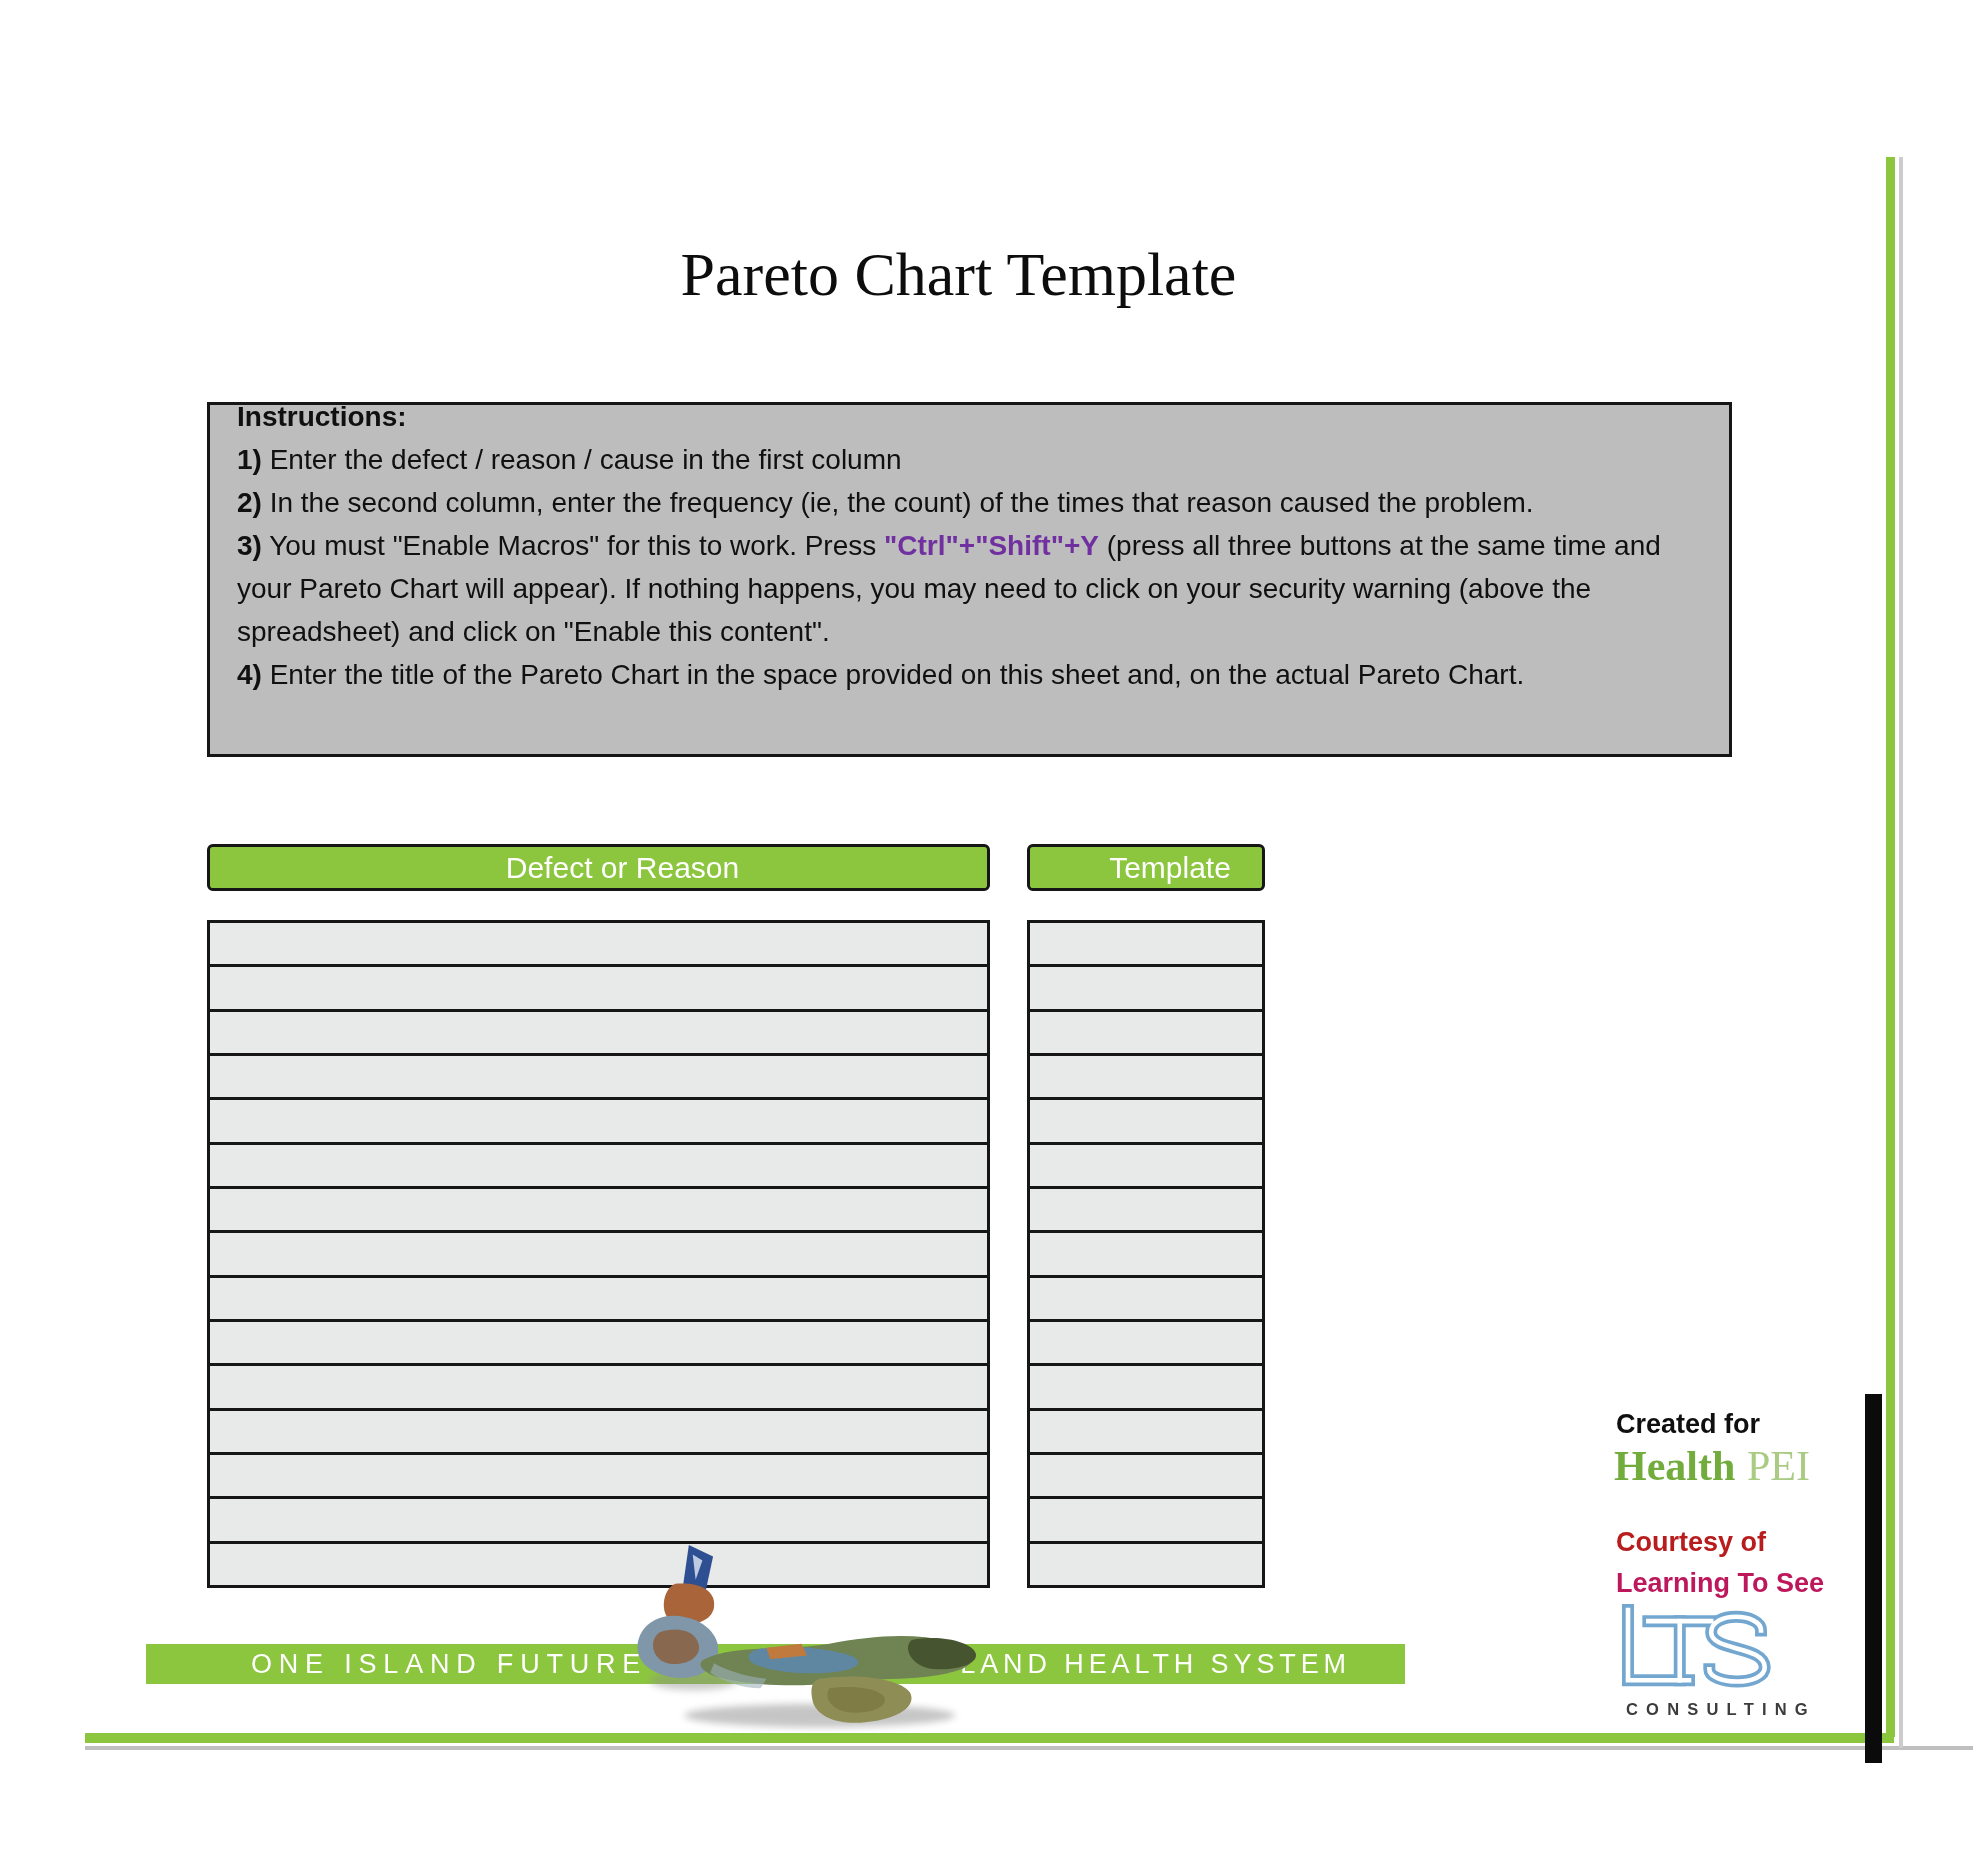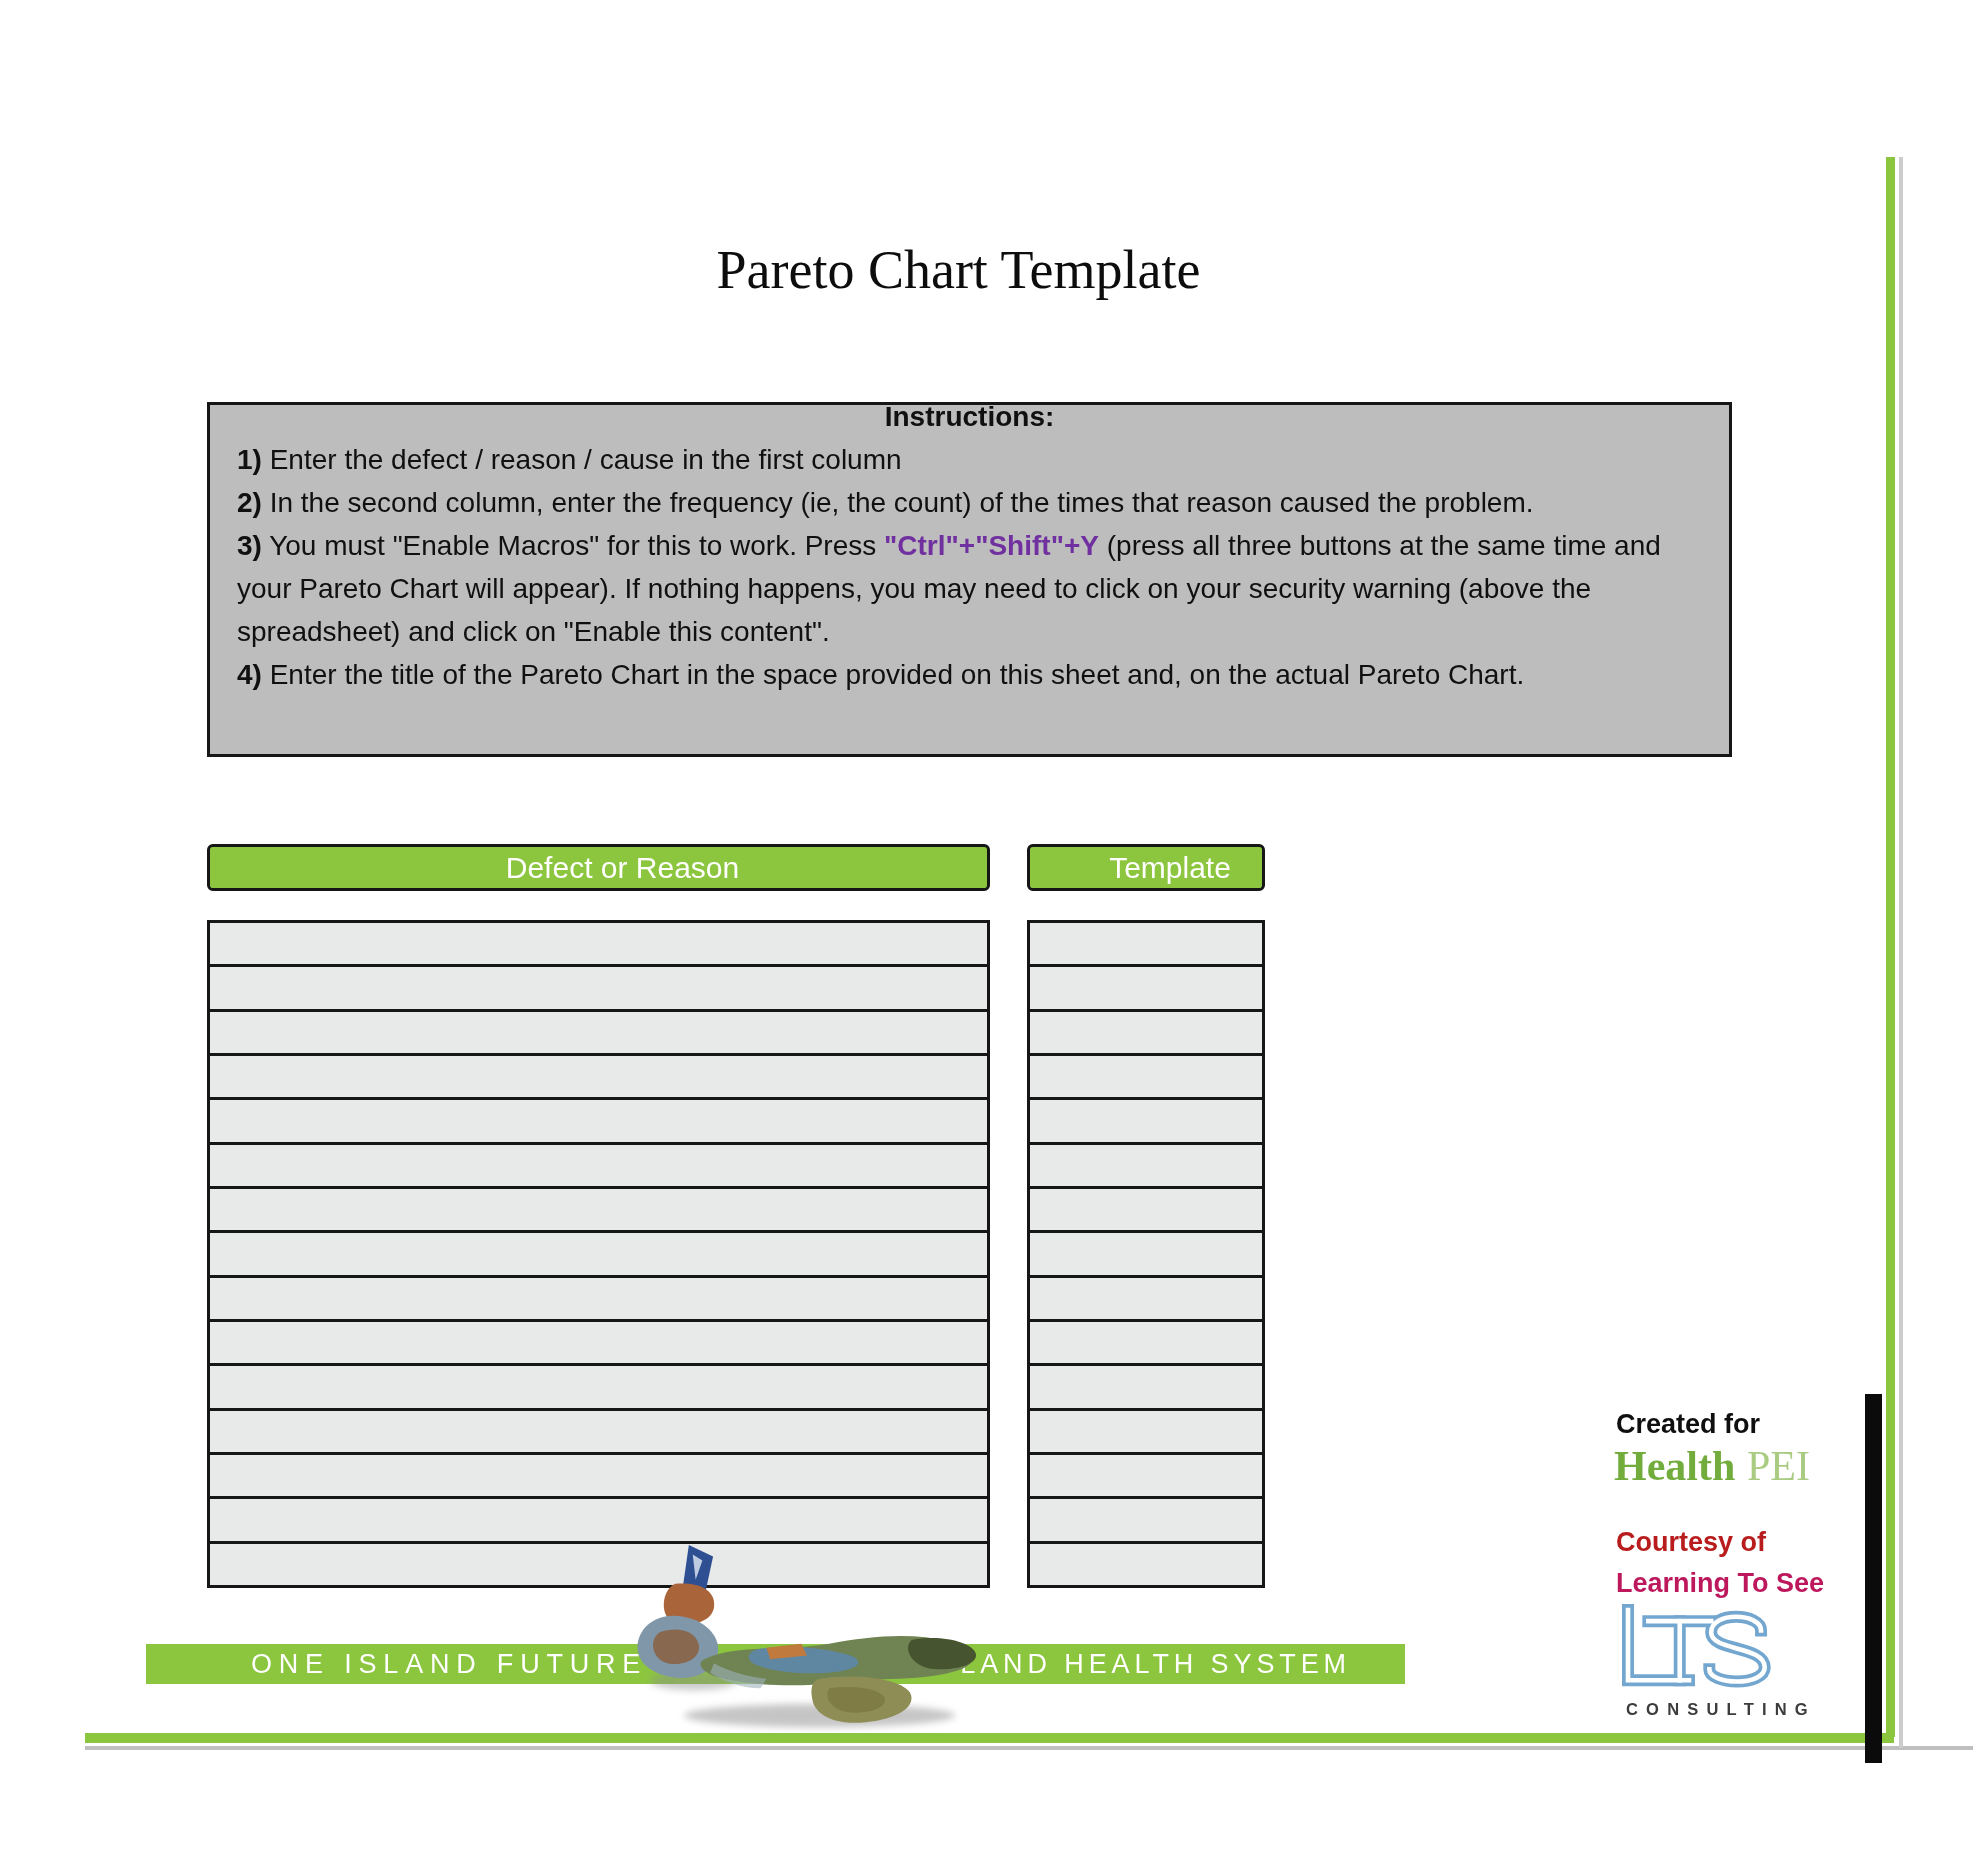--- a/index.html
+++ b/index.html
@@ -1,28 +1,28 @@
 <!DOCTYPE html>
 <html style="--green: #8CC63F; --purple: #7030A0; --cellbg: #E8EAEA; --boxgray: #BDBDBD; --ltsblue: #73A7D0;"><head>
 <meta charset="utf-8">
 <style>
   html,body{margin:0;padding:0;background:#fff;}
   .page{position:relative;width:1987px;height:1873px;background:#ffffff;
         font-family:"Liberation Sans",sans-serif;overflow:hidden;}
 
   
   .title{position:absolute;left:0;top:239px;width:1917px;text-align:center;
-         font-family:"Liberation Serif",serif;font-size:54px;color:#0d0d0d;}
+         font-family:"Liberation Serif",serif;font-size:62px;color:#0d0d0d;}
 
   
   .instructions{position:absolute;left:207px;top:402px;width:1525px;height:355px;
                 background:var(--boxgray,#bdbdbd);border:3.9px solid #161616;
                 box-sizing:border-box;padding:0 27px;color:#101010;
                 font-size:28px;line-height:43px;}
-  .instructions .heading{font-weight:bold;margin-top:-9.7px;text-align:center;}
+  .instructions .heading{font-weight:bold;margin-top:-9.7px;}
   .instructions b{font-weight:bold;}
   .instructions .keys{color:var(--purple,#7030A0);font-weight:bold;}
 
   
   .header-bar{position:absolute;height:47px;background:var(--green,#8CC63F);
               border:3.9px solid #161616;border-radius:5.8px;box-sizing:border-box;
               color:#ffffff;font-size:30px;display:flex;align-items:center;
               justify-content:center;padding-left:48px;}
   #defect-header{left:207px;top:844px;width:783px;}
   #frequency-header{left:1027px;top:844px;width:238px;}

